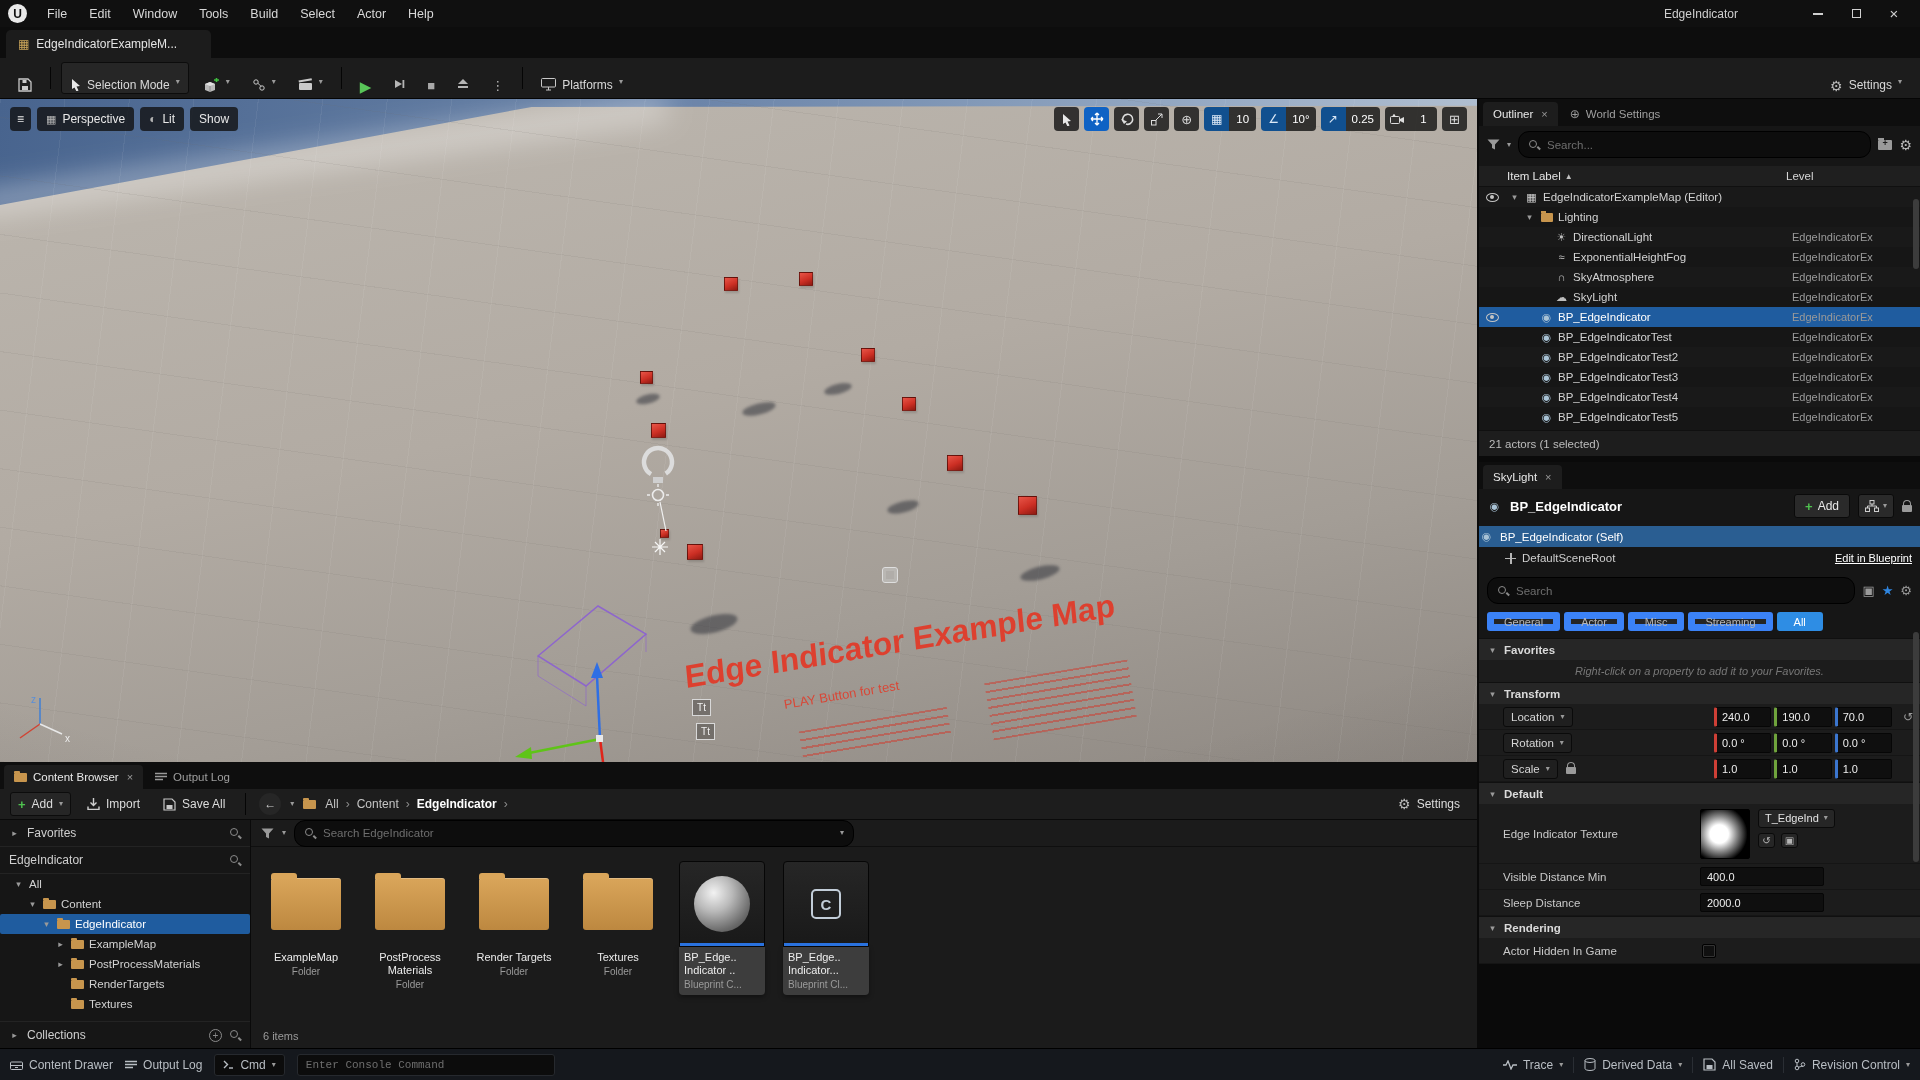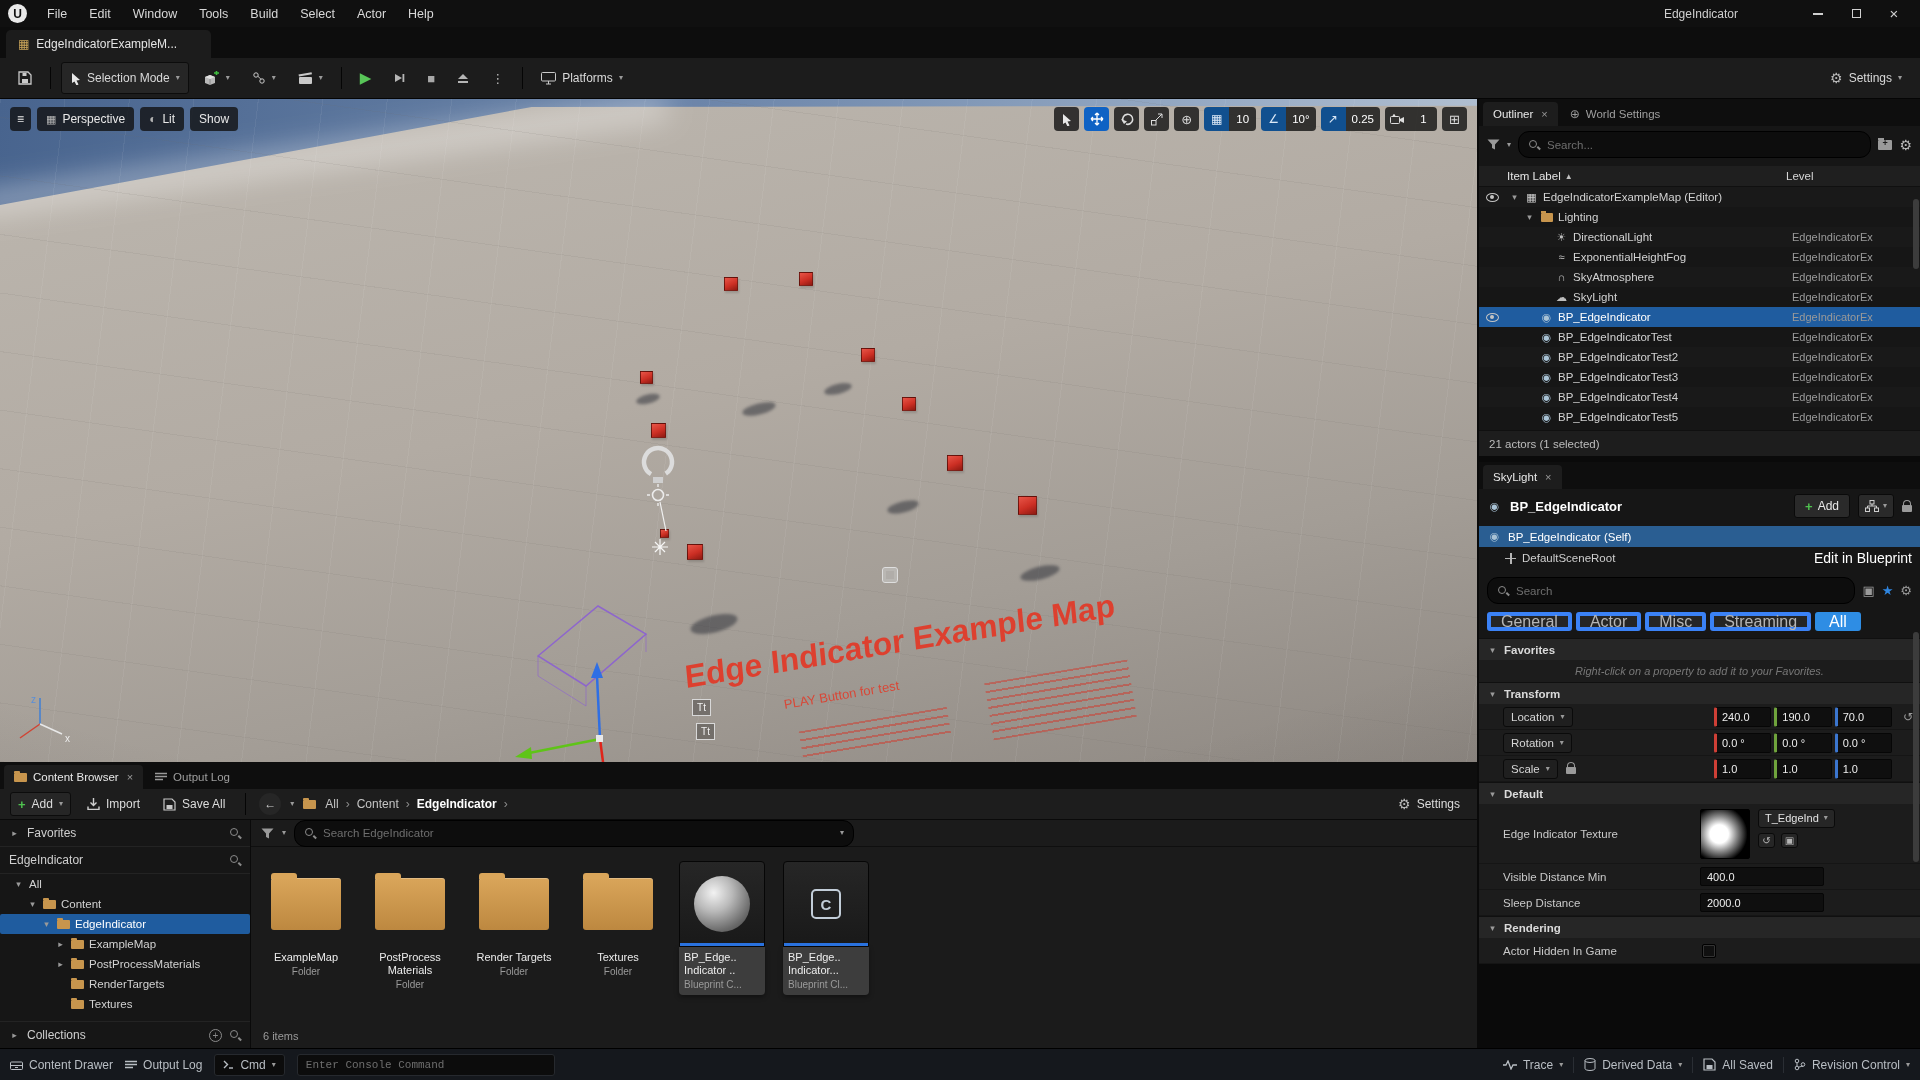--- a/index.html
+++ b/index.html
@@ -16,21 +16,21 @@
 .mb-title{margin-left:auto;font-size:12px;color:#cfcfcf;margin-right:60px}
 .wbtn{width:36px;height:27px;display:flex;align-items:center;justify-content:center;color:#cfcfcf}
 .wmin{width:10px;height:2px;background:#cfcfcf}
 .wmax{width:9px;height:9px;border:1.3px solid #cfcfcf}
 
 .tabbar{position:absolute;top:27px;left:0;width:100%;height:31px;background:#0d0d0d;display:flex;align-items:flex-end;padding:0 6px}
 .doc-tab{height:28px;display:flex;align-items:center;gap:7px;padding:0 12px;background:#1c1c1c;border-radius:5px 5px 0 0;font-size:12px;color:#e4e4e4;min-width:205px}
 .levico{color:#c9a45a;font-size:12px}
 
 .topbar{position:absolute;top:58px;left:0;width:100%;height:41px;background:#1c1c1c;border-bottom:1px solid #050505;display:flex;align-items:center;gap:6px;padding:0 10px}
-.tbtn{display:flex;align-items:center;gap:6px;height:26px;padding:15px 8px;border-radius:3px;color:#d9d9d9;font-size:12px}
+.tbtn{display:flex;gap:6px;height:26px;padding:15px 8px;border-radius:3px;color:#d9d9d9;font-size:12px}
 .tbtn.box{background:#262626;border:1px solid #0c0c0c}
 .vdiv{width:1px;height:22px;background:#050505;margin:0 4px;flex:none}
 .play{color:#58c558;font-size:15px}
 .stopg{color:#a8a8a8;font-size:13px}
 .kebab{color:#b5b5b5;font-size:13px}
 .gearg{color:#b9b9b9;font-size:14px}
 
 .viewport{position:absolute;left:0;top:99px;width:1477px;height:663px;overflow:hidden;background:linear-gradient(168deg,#bab4ac 12%,#b2aba3 45%,#a39d96 72%,#8e8882 100%)}
 .vsky{position:absolute;inset:0;background:linear-gradient(100deg,#48648e 0%,#6d86aa 45%,#95a9c3 75%,#bbc7d5 100%);clip-path:polygon(0 0,100% 0,100% 1%,36% 1.2%,0 16%);z-index:1}
 .vhaze{position:absolute;left:-30px;top:45px;width:700px;height:24px;background:rgba(255,255,255,.4);filter:blur(14px);transform:rotate(-8deg);z-index:2}
@@ -127,31 +127,31 @@
 .row-icon.k-folder::before{content:"";position:absolute;top:-2px;left:0;width:5px;height:2px;background:#c7954d}
 .eye{position:relative;width:13px;height:9px;flex:none}
 .eye::before{content:"";position:absolute;inset:0;border:1px solid #c4c4c4;border-radius:50%}
 .eye::after{content:"";position:absolute;left:4.5px;top:2.5px;width:4px;height:4px;background:#c4c4c4;border-radius:50%}
 .ostatus{height:26px;margin-top:3px;background:#1d1d1d;display:flex;align-items:center;padding:0 10px;font-size:11.5px;color:#bdbdbd;border-top:1px solid #101010}
 
 .dtitle{height:34px;display:flex;align-items:center;gap:8px;padding:0 8px;background:#161616}
 .dname{font-size:13px;font-weight:700;color:#fff}
 .addbtn{display:flex;align-items:center;gap:5px;height:24px;padding:0 10px;background:#2a2a2a;border:1px solid #0a0a0a;border-radius:3px;font-size:12px;color:#e8e8e8}
 .iconbtn{display:flex;align-items:center;gap:4px;height:24px;padding:0 6px;background:#2a2a2a;border:1px solid #0a0a0a;border-radius:3px}
-.selfrow{height:21px;background:#2a5e92;display:flex;align-items:center;gap:6px;padding:0 8px;font-size:11.5px;color:#fff;margin-top:3px}
+.selfrow{height:21px;background:#2a5e92;display:flex;align-items:center;gap:6px;padding:0 0;font-size:11.5px;color:#fff;margin-top:3px}
 .rootrow{height:22px;display:flex;align-items:center;gap:6px;padding:0 8px 0 26px;background:#161616;font-size:11.5px}
-.editlink{margin-left:auto;color:#fff;font-size:14px}
+.editlink{margin-left:auto;text-decoration:underline;color:#fff;font-size:11px}
 .plusico{position:relative;width:11px;height:11px;flex:none}
 .plusico::before{content:"";position:absolute;left:5px;top:0;width:1.5px;height:11px;background:#b5b5b5}
 .plusico::after{content:"";position:absolute;left:0;top:5px;width:11px;height:1.5px;background:#b5b5b5}
 .dsearch{display:flex;gap:7px;padding:8px 8px 5px;background:#161616;align-items:center}
 .dsico{color:#9a9a9a;font-size:13px}
 .star{color:#2f86e0;font-size:13px}
 .filters{display:flex;gap:4px;padding:3px 8px 7px;background:#161616}
-.fchip{height:19px;padding:0 10px;border-radius:3px;background:#252525;border:4px solid #3b82f6;color:#b5b5b5;font-size:16px;display:flex;align-items:center}
+.fchip{height:19px;padding:0 10px;border-radius:3px;background:#252525;border:7px solid #3b82f6;color:#b5b5b5;font-size:11px;display:flex;align-items:center}
 .fchip.k-on{background:#2e8de4;border-color:#2e8de4;color:#fff}
 .dhead{background:#262626;height:22px;display:flex;align-items:center;gap:6px;padding:0 8px;font-weight:700;color:#dadada;font-size:11.5px;border-top:1px solid #101010}
 .dhint{background:#1c1c1c;height:22px;display:flex;align-items:center;justify-content:center;color:#777;font-style:italic;font-size:11px}
 .drow{position:relative;background:#1c1c1c;border-bottom:1px solid #151515;display:flex;align-items:center;height:26px;padding:0 8px 0 24px}
 .labelchip{display:flex;align-items:center;gap:6px;height:20px;padding:0 7px;background:#1f1f1f;border:1px solid #0a0a0a;border-radius:3px;font-size:11.5px;color:#d6d6d6}
 .lockm{margin-left:8px}
 .lock{position:relative;width:10px;height:7px;background:#9a9a9a;border-radius:1px;flex:none;margin-top:4px}
 .lock::before{content:"";position:absolute;top:-5px;left:1px;width:6px;height:5px;border:1.5px solid #9a9a9a;border-bottom:none;border-radius:4px 4px 0 0}
 .tfields{margin-left:auto;margin-right:20px;display:flex;gap:3px;width:178px}
 .tf{flex:1;height:20px;background:#0f0f0f;border:1px solid #060606;border-radius:2px;display:flex;align-items:center;padding-left:5px;font-size:11px;color:#eee;overflow:hidden;white-space:nowrap}

